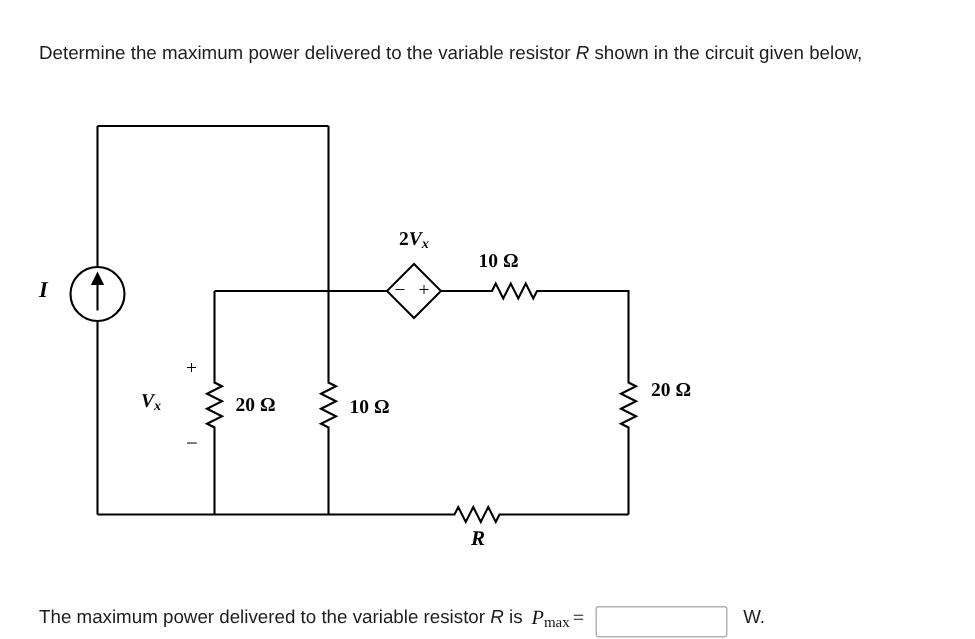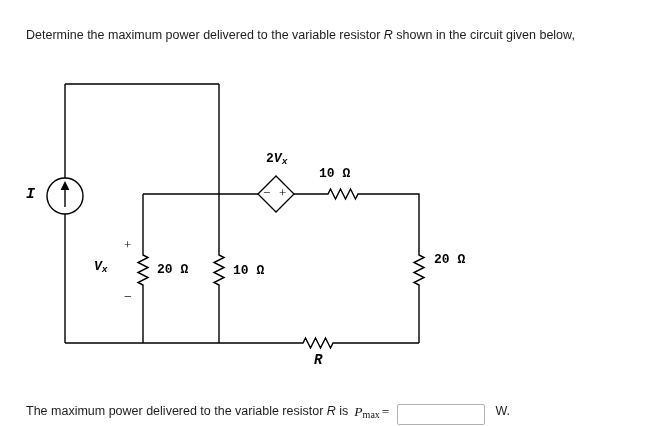--- a/index.html
+++ b/index.html
@@ -30,21 +30,21 @@
   
   .circuit-svg {
     position: absolute;
     left: 0;
     top: 0;
   }
 
   
   .clabel {
     position: absolute;
-    font-family: Liberation Mono, monospace;
+    font-family: Liberation Serif, serif;
     font-weight: bold;
     color: #000;
     font-size: 13px;
     line-height: 1.05;
     white-space: nowrap;
   }
   .clabel sub {
     font-size: 9.5px;
     line-height: 0;
     vertical-align: -2px;

